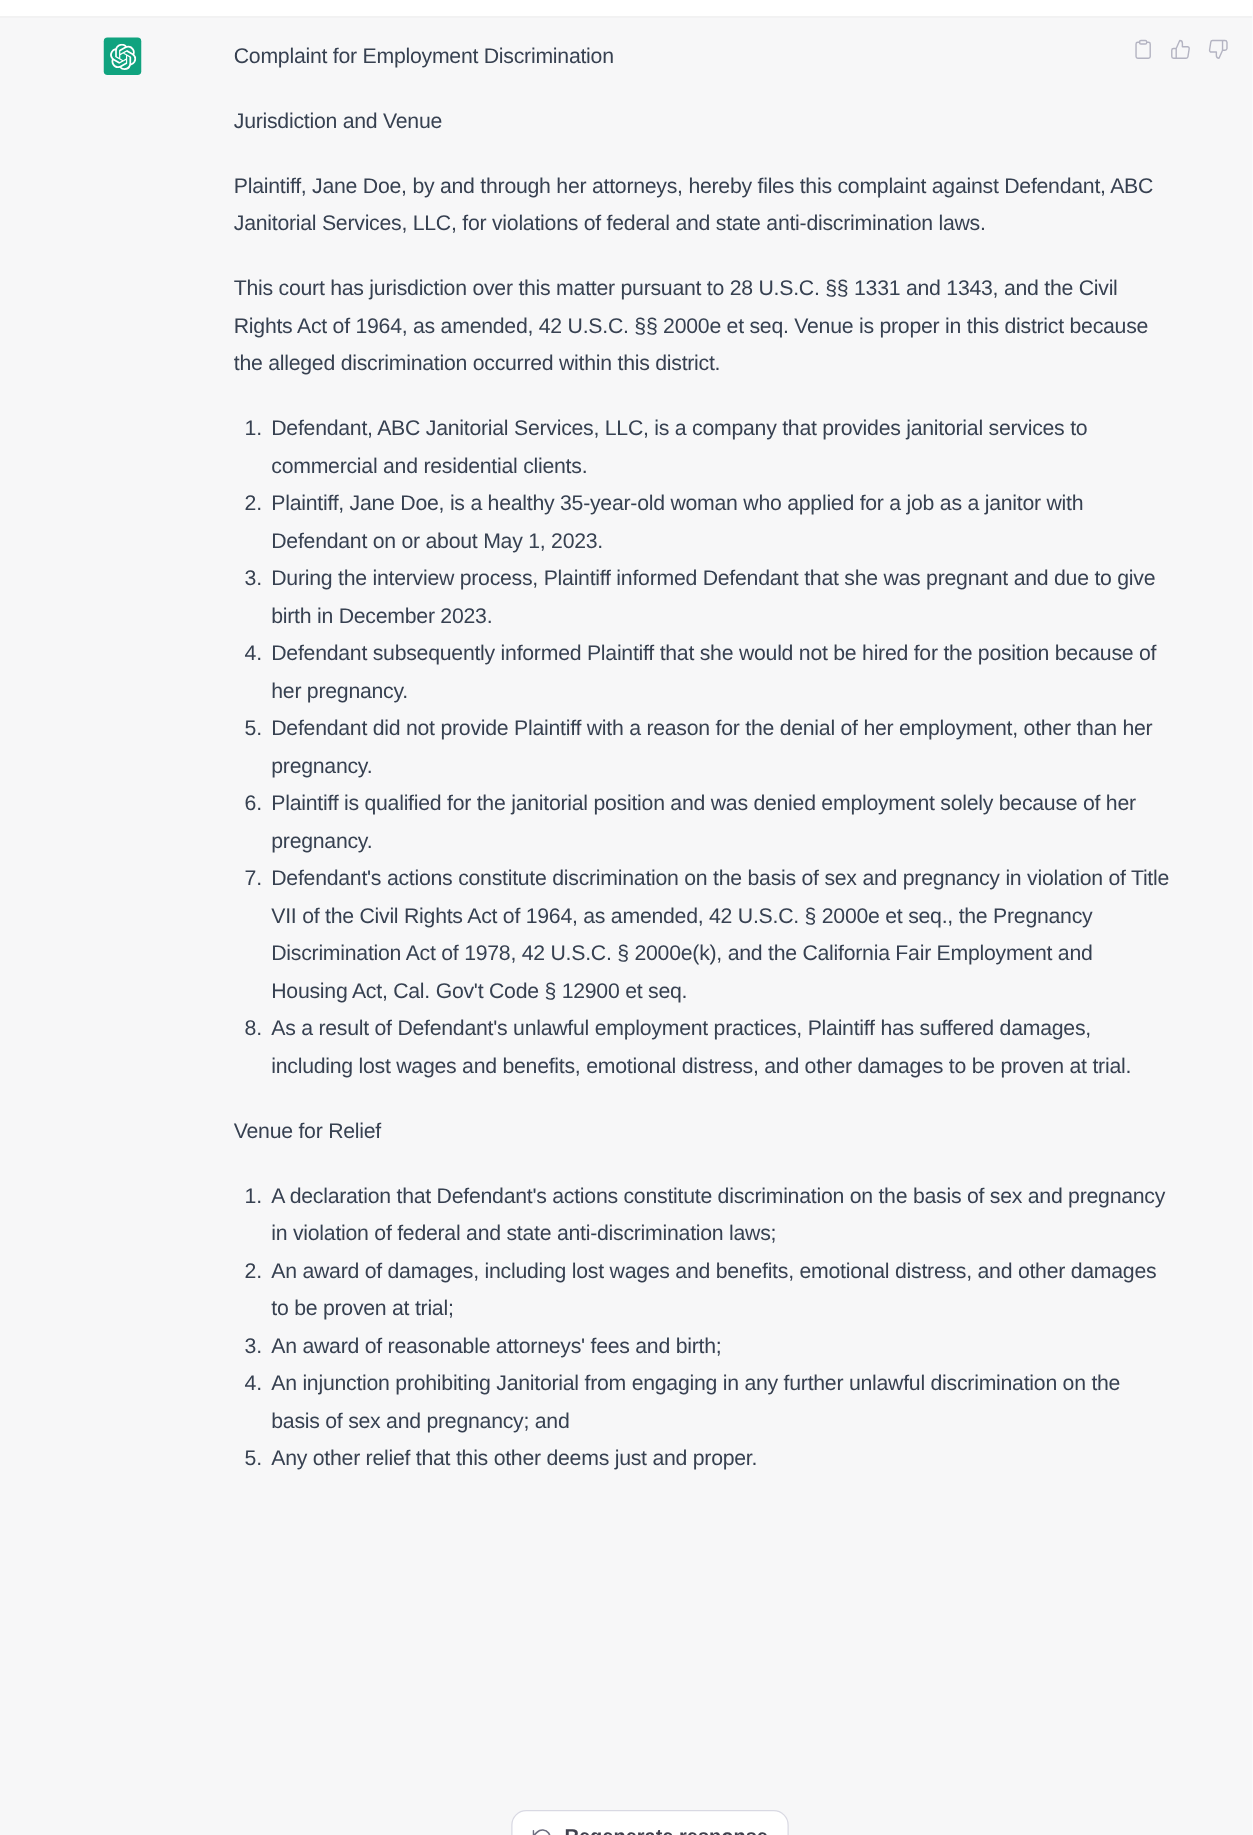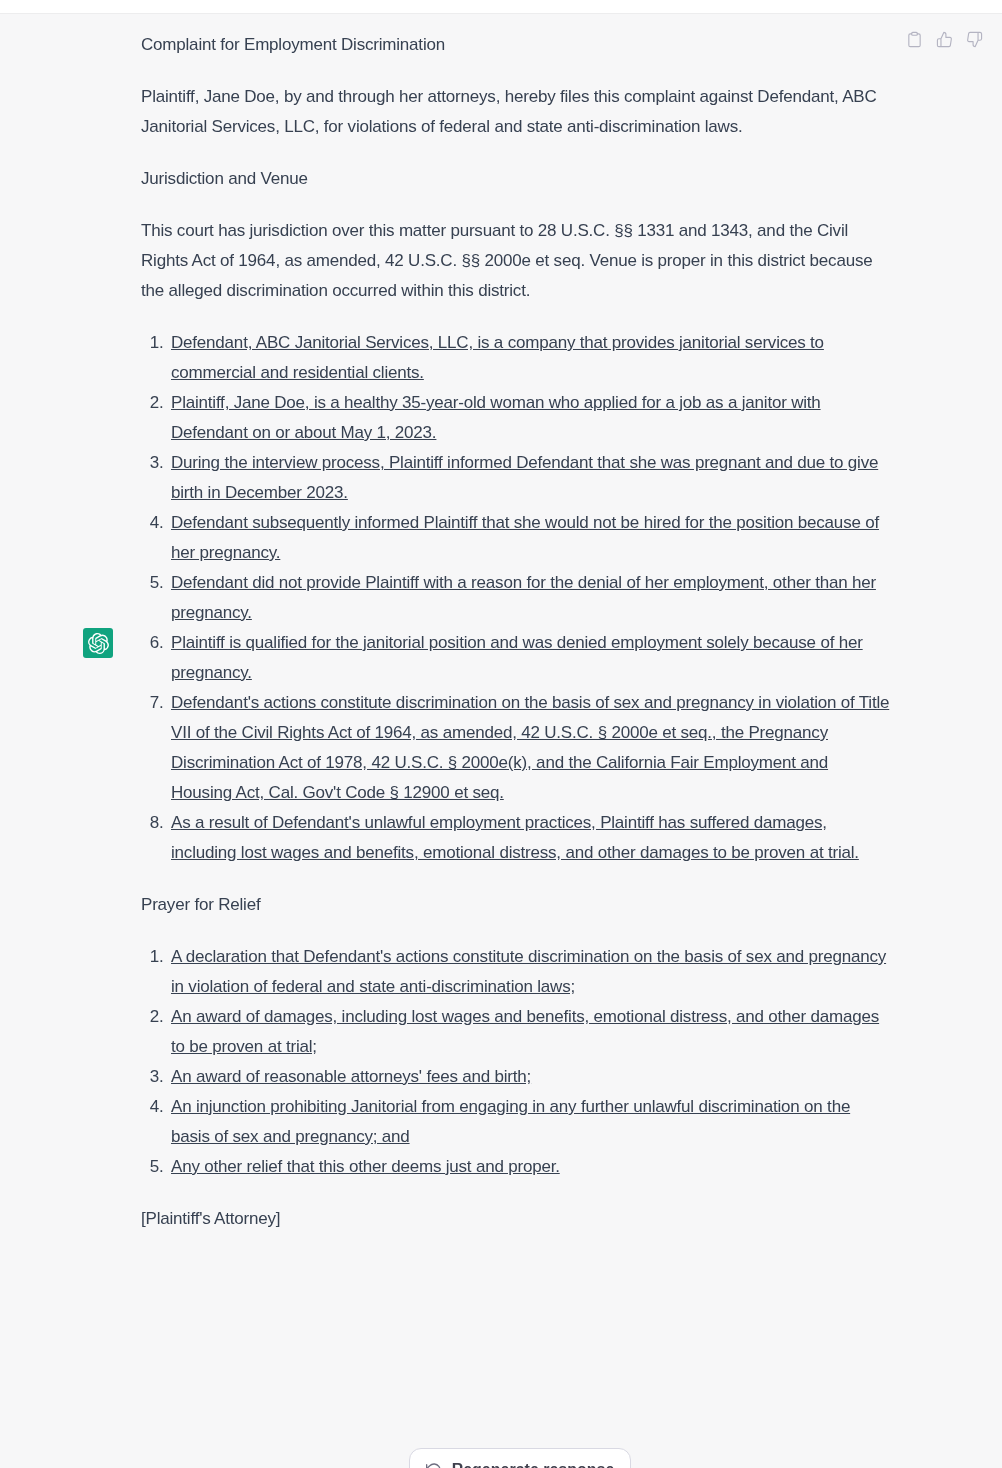--- a/index.html
+++ b/index.html
@@ -16,22 +16,23 @@
   }
   .assistant-message {
     position: relative;
     width: 100%;
     height: 1455px;
     background: #f7f7f8;
     border-top: 1px solid rgba(0,0,0,0.04);
   }
   .message-row {
     display: flex;
-    align-items: center;
+    align-items: flex-start;
     padding: 16px 0 0 83px;
+    gap: 46px;
   }
   .avatar {
     flex: none;
     width: 30px;
     height: 30px;
     border-radius: 3px;
     background: #10a37f;
     display: flex;
     align-items: center;
     justify-content: center;
@@ -44,21 +45,21 @@
     font-size: 17px;
     line-height: 30px;
     letter-spacing: -0.2px;
   }
   .message-content p { margin: 22px 0; }
   .message-content p:first-child { margin-top: 0; }
   .message-content ol {
     margin: 22px 0;
     padding-left: 27px;
   }
-  .message-content li { padding-left: 3px; text-decoration: underline; }
+  .message-content li { padding-left: 3px; }
   .actions {
     position: absolute;
     top: 17px;
     right: 19px;
     display: flex;
     gap: 13px;
   }
   .actions button {
     background: transparent;
     border: none;
@@ -132,46 +133,45 @@
 
   <div class="message-row">
     <div class="avatar">
       <svg viewBox="0 0 24 24">
         <path d="M22.2819 9.8211a5.9847 5.9847 0 0 0-.5157-4.9108 6.0462 6.0462 0 0 0-6.5098-2.9A6.0651 6.0651 0 0 0 4.9807 4.1818a5.9847 5.9847 0 0 0-3.9977 2.9 6.0462 6.0462 0 0 0 .7427 7.0966 5.98 5.98 0 0 0 .511 4.9107 6.051 6.051 0 0 0 6.5146 2.9001A5.9847 5.9847 0 0 0 13.2599 24a6.0557 6.0557 0 0 0 5.7718-4.2058 5.9894 5.9894 0 0 0 3.9977-2.9001 6.0557 6.0557 0 0 0-.7475-7.073zM13.2599 22.4301a4.4755 4.4755 0 0 1-2.8764-1.0408l.1419-.0804 4.7783-2.7582a.7948.7948 0 0 0 .3927-.6813v-6.7369l2.02 1.1686a.071.071 0 0 1 .038.052v5.5826a4.504 4.504 0 0 1-4.4945 4.4944zm-9.6607-4.1254a4.4708 4.4708 0 0 1-.5346-3.0137l.142.0852 4.783 2.7582a.7712.7712 0 0 0 .7806 0l5.8428-3.3685v2.3324a.0804.0804 0 0 1-.0332.0615L9.74 19.9502a4.4992 4.4992 0 0 1-6.1408-1.6464zM2.3408 7.8956a4.485 4.485 0 0 1 2.3655-1.9728V11.6a.7664.7664 0 0 0 .3879.6765l5.8144 3.3543-2.0201 1.1685a.0757.0757 0 0 1-.071 0l-4.8303-2.7865A4.504 4.504 0 0 1 2.3408 7.8956zm16.5963 3.8558L13.1038 8.364 15.1192 7.2a.0757.0757 0 0 1 .071 0l4.8303 2.7913a4.4944 4.4944 0 0 1-.6765 8.1042v-5.6772a.79.79 0 0 0-.407-.667zm2.0107-3.0231l-.142-.0852-4.7735-2.7818a.7759.7759 0 0 0-.7854 0L9.409 9.2297V6.8974a.0662.0662 0 0 1 .0284-.0615l4.8303-2.7866a4.4992 4.4992 0 0 1 6.6802 4.66zM8.3065 12.863l-2.02-1.1638a.0804.0804 0 0 1-.038-.0567V6.0742a4.4992 4.4992 0 0 1 7.3757-3.4537l-.142.0805L8.704 5.459a.7948.7948 0 0 0-.3927.6813zm1.0976-2.3654l2.602-1.4998 2.6069 1.4998v2.9994l-2.5974 1.4997-2.6067-1.4997z"></path>
       </svg>
     </div>
 
     <div class="message-content">
       <p>Complaint for Employment Discrimination</p>
+      <p>Jurisdiction and Venue</p>
+
       <p>Plaintiff, Jane Doe, by and through her attorneys, hereby files this complaint against Defendant, ABC Janitorial Services, LLC, for violations of federal and state anti-discrimination laws.</p>
-
-      <p>Jurisdiction and Venue</p>
       <p>This court has jurisdiction over this matter pursuant to 28 U.S.C. §§ 1331 and 1343, and the Civil Rights Act of 1964, as amended, 42 U.S.C. §§ 2000e et seq. Venue is proper in this district because the alleged discrimination occurred within this district.</p>
 
       <ol>
         <li>Defendant, ABC Janitorial Services, LLC, is a company that provides janitorial services to commercial and residential clients.</li>
         <li>Plaintiff, Jane Doe, is a healthy 35-year-old woman who applied for a job as a janitor with Defendant on or about May 1, 2023.</li>
         <li>During the interview process, Plaintiff informed Defendant that she was pregnant and due to give birth in December 2023.</li>
         <li>Defendant subsequently informed Plaintiff that she would not be hired for the position because of her pregnancy.</li>
         <li>Defendant did not provide Plaintiff with a reason for the denial of her employment, other than her pregnancy.</li>
         <li>Plaintiff is qualified for the janitorial position and was denied employment solely because of her pregnancy.</li>
         <li>Defendant's actions constitute discrimination on the basis of sex and pregnancy in violation of Title VII of the Civil Rights Act of 1964, as amended, 42 U.S.C. § 2000e et seq., the Pregnancy Discrimination Act of 1978, 42 U.S.C. § 2000e(k), and the California Fair Employment and Housing Act, Cal. Gov't Code § 12900 et seq.</li>
         <li>As a result of Defendant's unlawful employment practices, Plaintiff has suffered damages, including lost wages and benefits, emotional distress, and other damages to be proven at trial.</li>
       </ol>
 
-      <p>Prayer for Relief</p>
+      <p>Venue for Relief</p>
       <ol>
         <li>A declaration that Defendant's actions constitute discrimination on the basis of sex and pregnancy in violation of federal and state anti-discrimination laws;</li>
         <li>An award of damages, including lost wages and benefits, emotional distress, and other damages to be proven at trial;</li>
         <li>An award of reasonable attorneys' fees and birth;</li>
         <li>An injunction prohibiting Janitorial from engaging in any further unlawful discrimination on the basis of sex and pregnancy; and</li>
         <li>Any other relief that this other deems just and proper.</li>
       </ol>
 
-      <p>[Plaintiff's Attorney]</p>
     </div>
   </div>
 
   <button class="regenerate">
     <svg viewBox="0 0 24 24">
       <polyline points="1 4 1 10 7 10"></polyline>
       <path d="M3.51 15a9 9 0 1 0 2.13-9.36L1 10"></path>
     </svg>
     <span>Regenerate response</span>
   </button>

